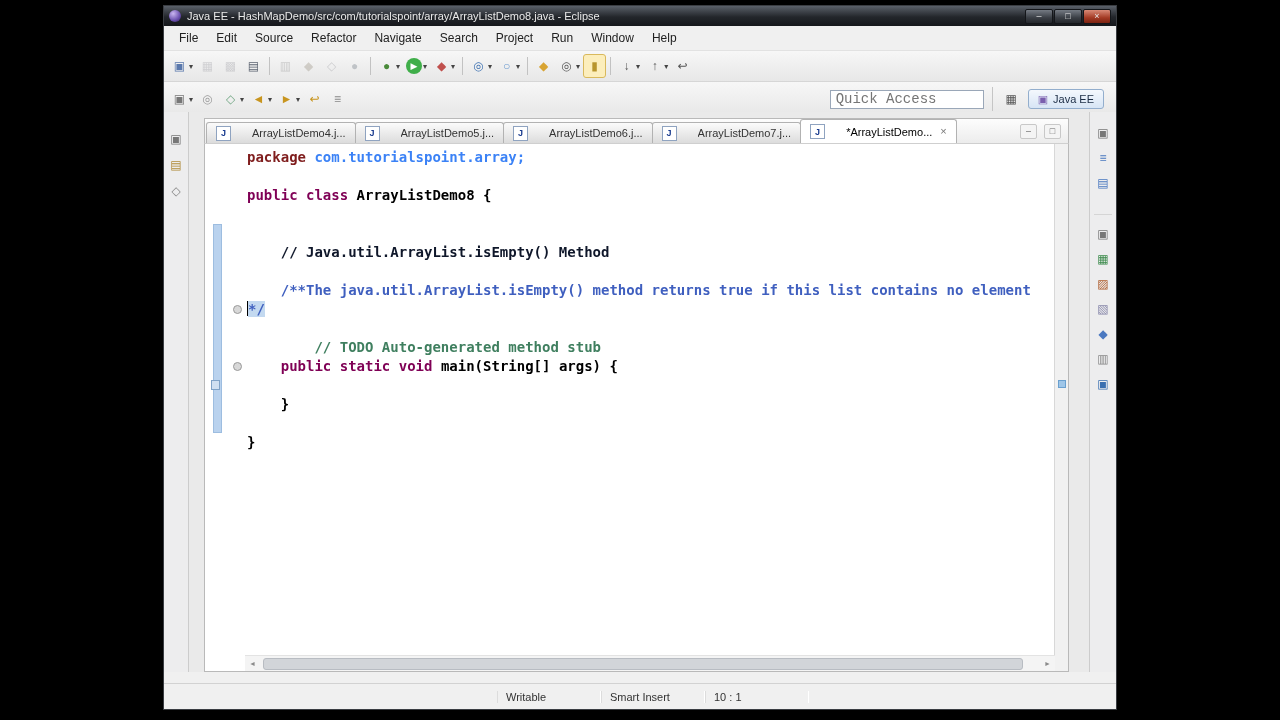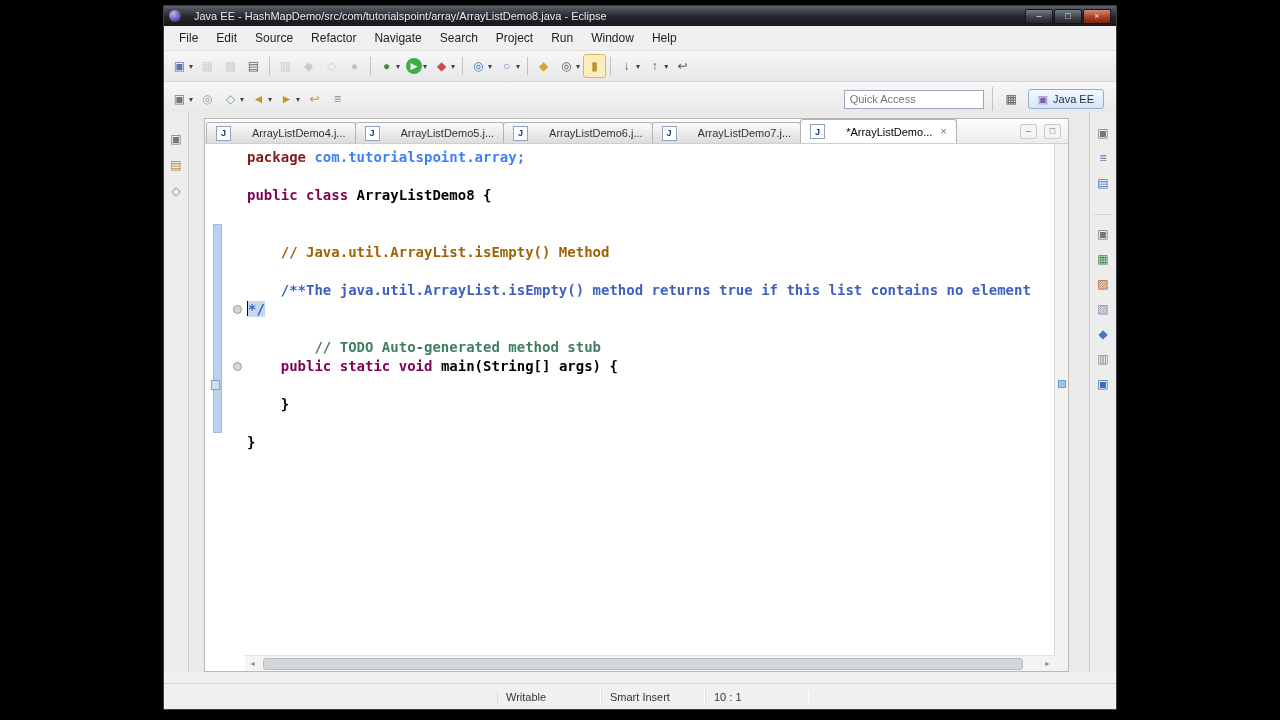--- a/index.html
+++ b/index.html
@@ -3,21 +3,21 @@
 <meta charset="utf-8">
 <style>
   html,body{margin:0;padding:0;background:#000;}
   .stage{position:relative;width:1280px;height:720px;background:#000;overflow:hidden;
          font-family:"Liberation Sans", sans-serif;-webkit-font-smoothing:antialiased;}
   .window{position:absolute;left:163px;top:5px;width:954px;height:705px;background:#f0f0f0;
           border:1px solid #3a3d42;box-sizing:border-box;overflow:hidden;}
 
   
   .titlebar{height:20px;background:linear-gradient(#5a6069,#23262b 55%,#15171b);display:flex;
-            align-items:center;color:#e9e9e9;font-size:11px;padding:0 5px;gap:13px;}
+            align-items:center;color:#e9e9e9;font-size:11px;padding:0 5px;gap:6px;}
   .app-icon{width:12px;height:12px;border-radius:50%;
             background:radial-gradient(circle at 35% 30%,#c9b6f0,#6a4fae 60%,#2c1f55);flex:none;}
   .title-text{white-space:nowrap;overflow:hidden;text-overflow:ellipsis;flex:1;}
   .win-controls{display:flex;gap:1px;flex:none;}
   .win-btn{width:28px;height:15px;display:flex;align-items:center;justify-content:center;
            background:linear-gradient(#747a83,#3a3e45 60%,#25282d);border:1px solid #14161a;
            color:#e5e5e5;font-size:9px;line-height:1;border-radius:2px;box-sizing:border-box;}
   .win-btn.close{background:linear-gradient(#d98a77,#a33a24 60%,#7c2312);}
 
   
@@ -34,22 +34,22 @@
   .tb-btn{display:flex;align-items:center;height:22px;padding:0 2px;border-radius:3px;border:1px solid transparent;}
   .tb-btn.disabled{opacity:.35;filter:grayscale(80%);}
   .tb-btn.tb-active{background:#fceebc;border:1px solid #d9b95c;}
   .tb-glyph{width:17px;height:17px;display:flex;align-items:center;justify-content:center;
             font-size:12px;line-height:1;color:#555;}
   .tb-glyph.badge{border-radius:50%;color:#fff;font-size:9px;width:16px;height:16px;}
   .tb-dd{font-size:8px;color:#444;margin-left:1px;}
   .tb-sep{width:1px;height:18px;background:#c2c2c2;margin:0 4px;flex:none;}
 
   .qa-wrap{margin-left:auto;display:flex;align-items:center;gap:8px;padding-right:8px;}
-  .quick-access{width:140px;height:19px;border:1px solid #9aa7b8;font-size:11px;padding:0 5px;
-                background:#fff;font-family:Liberation Sans, sans-serif;box-sizing:border-box;}
+  .quick-access{width:154px;height:19px;border:1px solid #9aa7b8;font-size:14px;padding:0 5px;
+                background:#fff;font-family:Liberation Mono, monospace;box-sizing:border-box;}
   .persp-cluster{display:flex;align-items:center;gap:5px;border-left:1px solid #c5c5c5;padding-left:7px;}
   .persp-btn{display:flex;align-items:center;gap:5px;padding:3px 9px;border:1px solid #93aecd;
              border-radius:3px;background:linear-gradient(#f4f8fd,#d7e5f5);font-size:11px;color:#1b2c44;}
   .persp-icon{font-size:11px;color:#7a5fae;line-height:1;}
 
   
   .main{position:absolute;top:106px;left:0;right:0;height:560px;background:#eaeaea;display:flex;}
   .rail{background:#ededee;display:flex;flex-direction:column;align-items:center;flex:none;}
   .rail.left{width:24px;border-right:1px solid #cccccc;padding-top:18px;gap:8px;}
   .rail.right{width:26px;border-left:1px solid #cccccc;padding-top:12px;}
@@ -310,21 +310,21 @@
           <div class="fold-marker" style="top: 161px;"></div>
               <div class="fold-marker" style="top: 218px;"></div>
               <div class="task-marker" style="top: 236px;"></div>
             </div>
           <div class="code-area">
               <div class="code-line"><span style="color: #7f1d1d;">package </span><span style="color: #3b82f6;">com.tutorialspoint.array;</span></div>
               <div class="code-line"></div>
               <div class="code-line"><span style="color: rgb(127, 0, 85);">public class </span><span style="color: rgb(0, 0, 0);">ArrayListDemo8 {</span></div>
               <div class="code-line"></div>
               <div class="code-line"></div>
-              <div class="code-line"><span style="color: rgb(0, 0, 0);">    </span><span style="color: #a16207;">// Java.util.ArrayList.isEmpty() Method</span></div>
+              <div class="code-line"><span style="color: rgb(0, 0, 0);">    </span><span style="color: #0f172a;">// Java.util.ArrayList.isEmpty() Method</span></div>
               <div class="code-line"></div>
               <div class="code-line"><span style="color: rgb(0, 0, 0);">    </span><span style="color: rgb(63, 95, 191);">/**The java.util.ArrayList.isEmpty() method returns true if this list contains no element</span></div>
               <div class="code-line"><span class="caret"></span><span style="color: rgb(63, 95, 191); background: rgb(195, 217, 240);">*/</span></div>
               <div class="code-line"></div>
               <div class="code-line"><span style="color: rgb(0, 0, 0);">        </span><span style="color: rgb(63, 127, 95);">// TODO Auto-generated method stub</span></div>
               <div class="code-line"><span style="color: rgb(0, 0, 0);">    </span><span style="color: rgb(127, 0, 85);">public static void </span><span style="color: rgb(0, 0, 0);">main(String[] args) {</span></div>
               <div class="code-line"></div>
               <div class="code-line"><span style="color: rgb(0, 0, 0);">    }</span></div>
               <div class="code-line"></div>
               <div class="code-line"><span style="color: rgb(0, 0, 0);">}</span></div>

